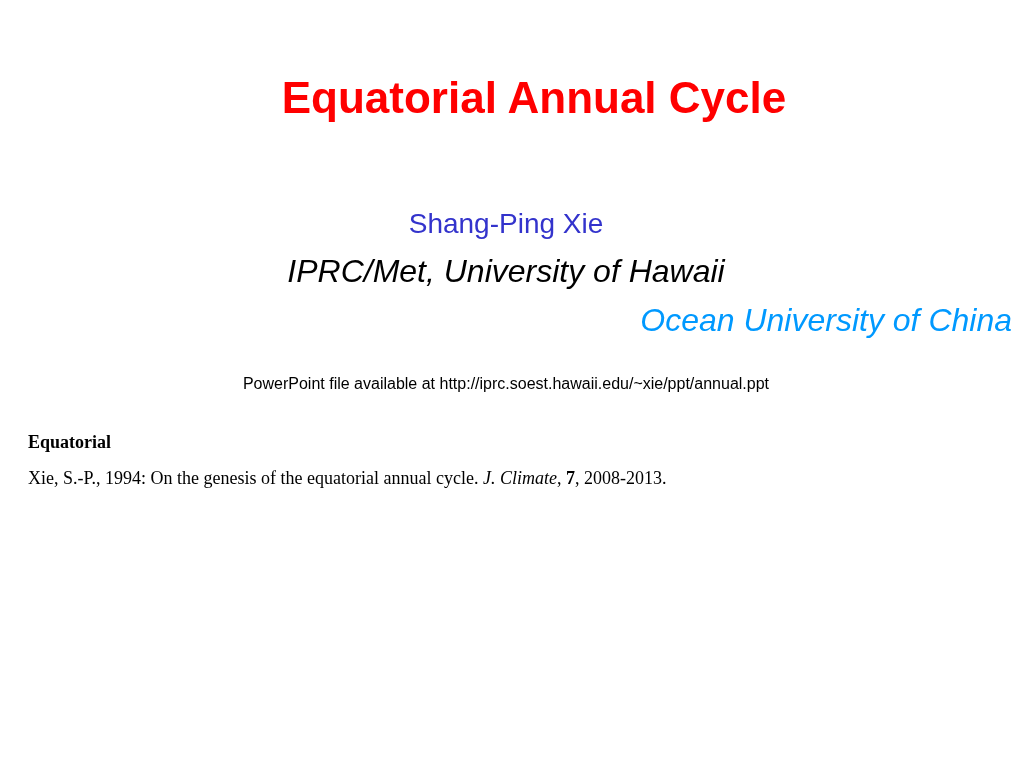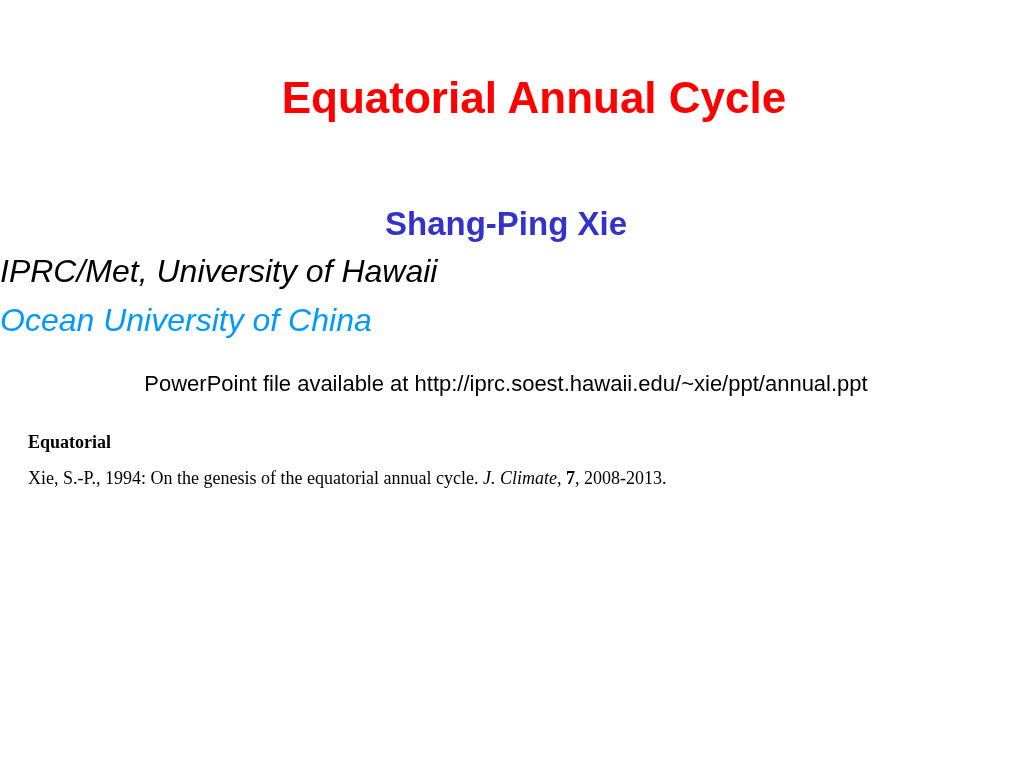--- a/index.html
+++ b/index.html
@@ -4,36 +4,36 @@
   <style>
     html, body { margin:0; padding:0; }
     body { width:1024px; height:768px; background:#ffffff; position:relative; overflow:hidden; }
     .title {
       position:absolute; left:0; width:984px; top:70px; text-align:center;
       font-family:"Liberation Sans", sans-serif; font-weight:bold; font-size:44px;
       color:#ff0000; line-height:56px;margin-left:42px;
     }
     .author {
       position:absolute; left:0; width:1012px; top:203px; text-align:center;
-      font-family:"Liberation Sans", sans-serif; font-weight:bold; font-size:33px;
+      font-family:"Liberation Sans", sans-serif; font-weight:normal; font-size:28px;
       color:#3333cc; line-height:42px;
     }
     .affil1 {
-      position:absolute; left:0; width:1012px; top:250px; 
+      position:absolute; left:0; width:1012px; top:250px; text-align:center;
       font-family:"Liberation Sans", sans-serif; font-style:italic; font-size:32px;
       color:#000000; line-height:42px;
     }
     .affil2 {
-      position:absolute; left:0; width:1012px; top:299px; text-align:left;
+      position:absolute; left:0; width:1012px; top:299px; text-align:right;
       font-family:"Liberation Sans", sans-serif; font-style:italic; font-size:32px;
       color:#0099ff; line-height:42px;
     }
     .ppt {
       position:absolute; left:0; width:1012px; top:372px; text-align:center;
-      font-family:"Liberation Sans", sans-serif; font-size:22px; color:#000; line-height:24px;
+      font-family:"Liberation Sans", sans-serif; font-size:16px; color:#000; line-height:24px;
     }
     .refs {
       position:absolute; left:28px; top:430px; width:960px;
       font-family:"Liberation Serif", serif; font-size:18px; color:#000;
     }
     .refs-heading { font-weight:bold; line-height:24px; margin-bottom:10px; }
     .ref {
       padding-left:38px; text-indent:-38px; line-height:28px; margin-bottom:6px;
     }
     .ref i { font-style:italic; }

